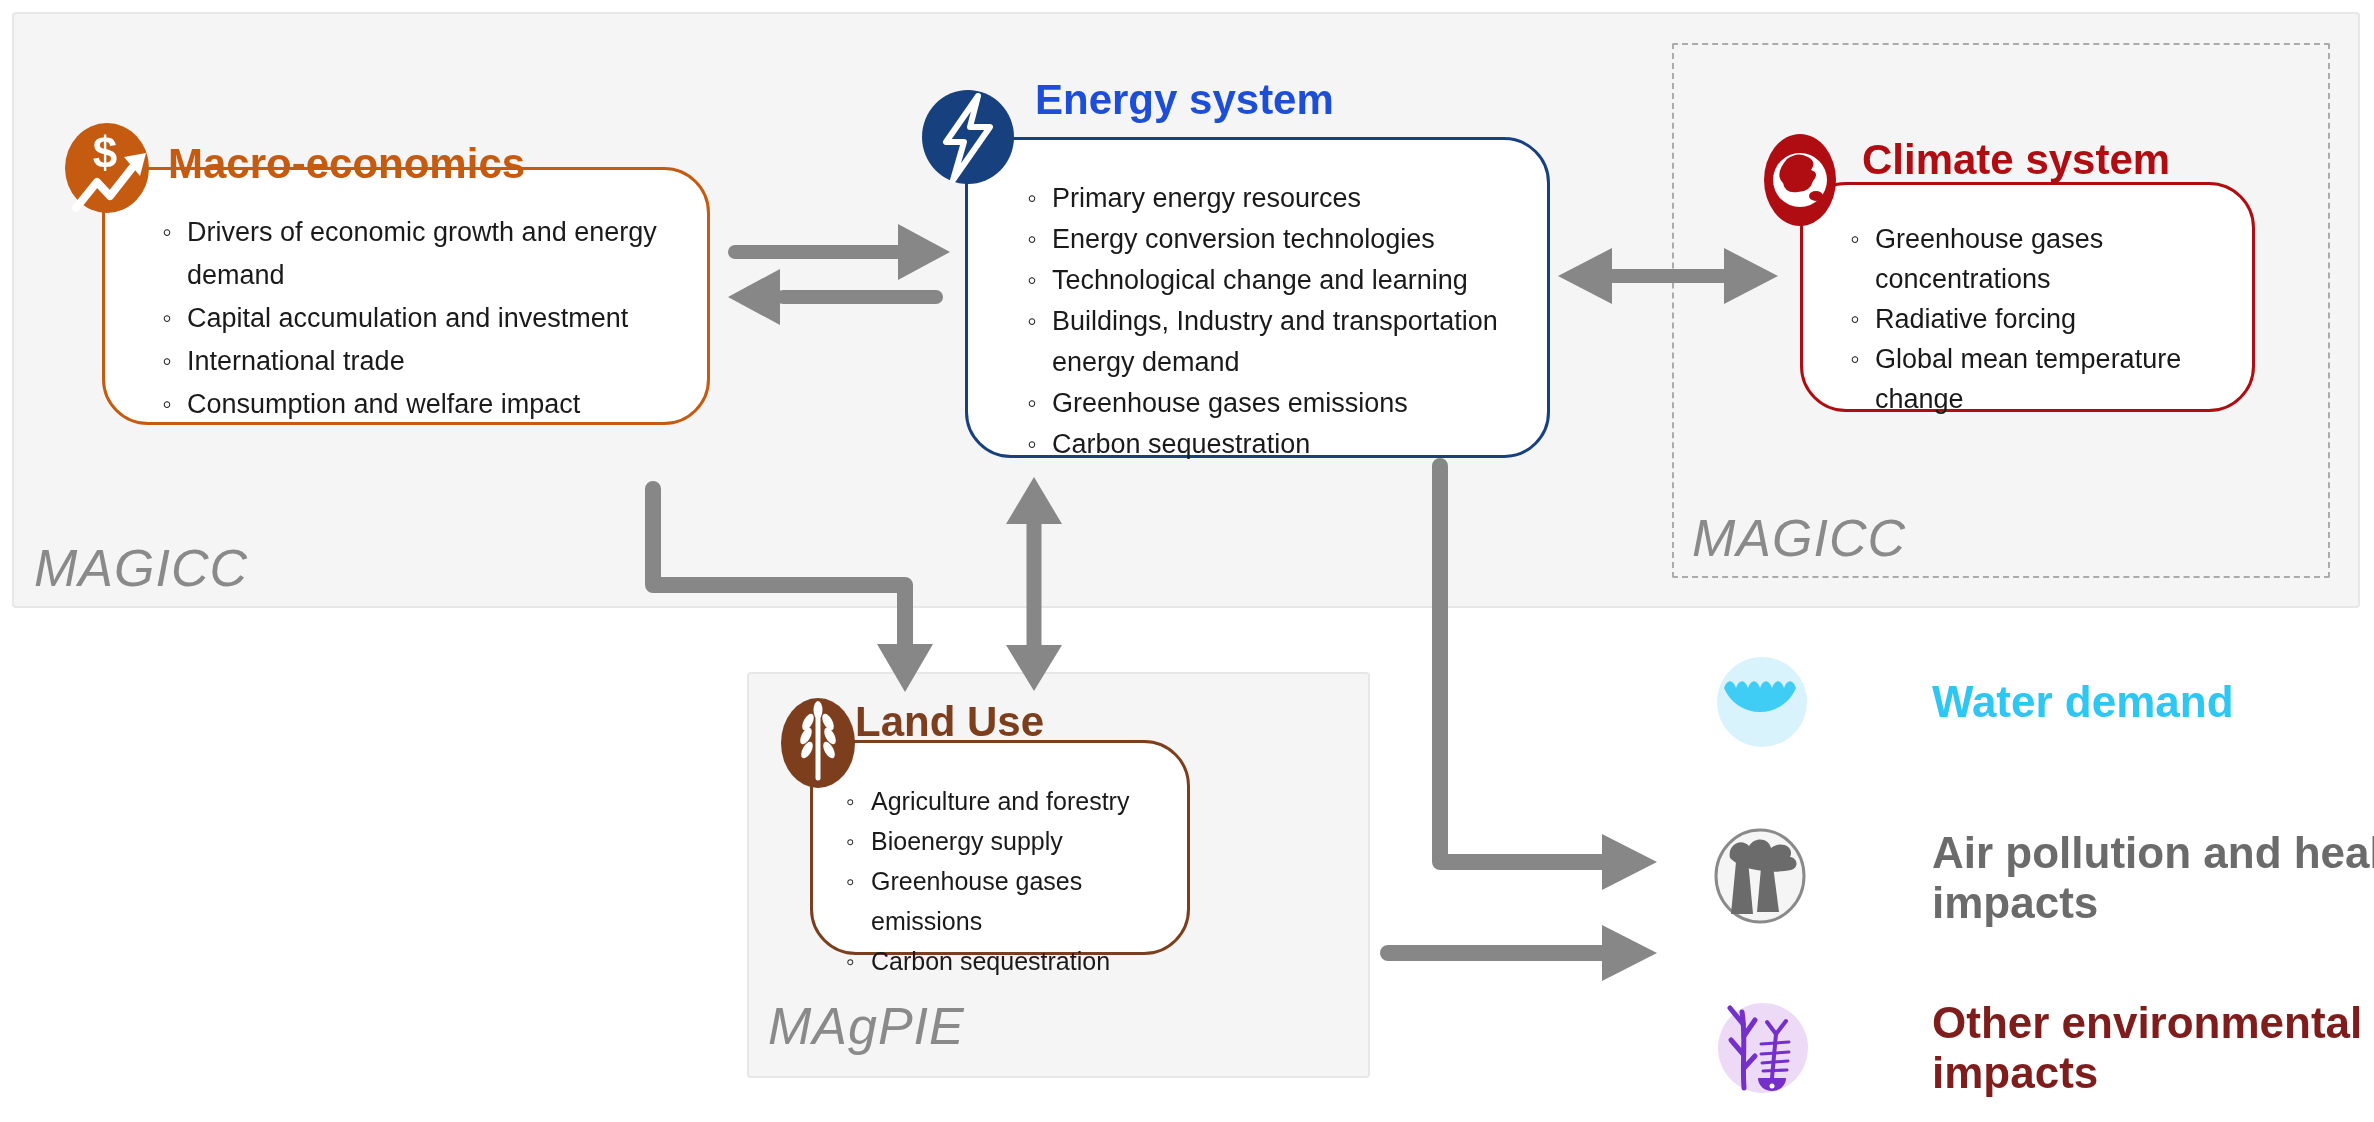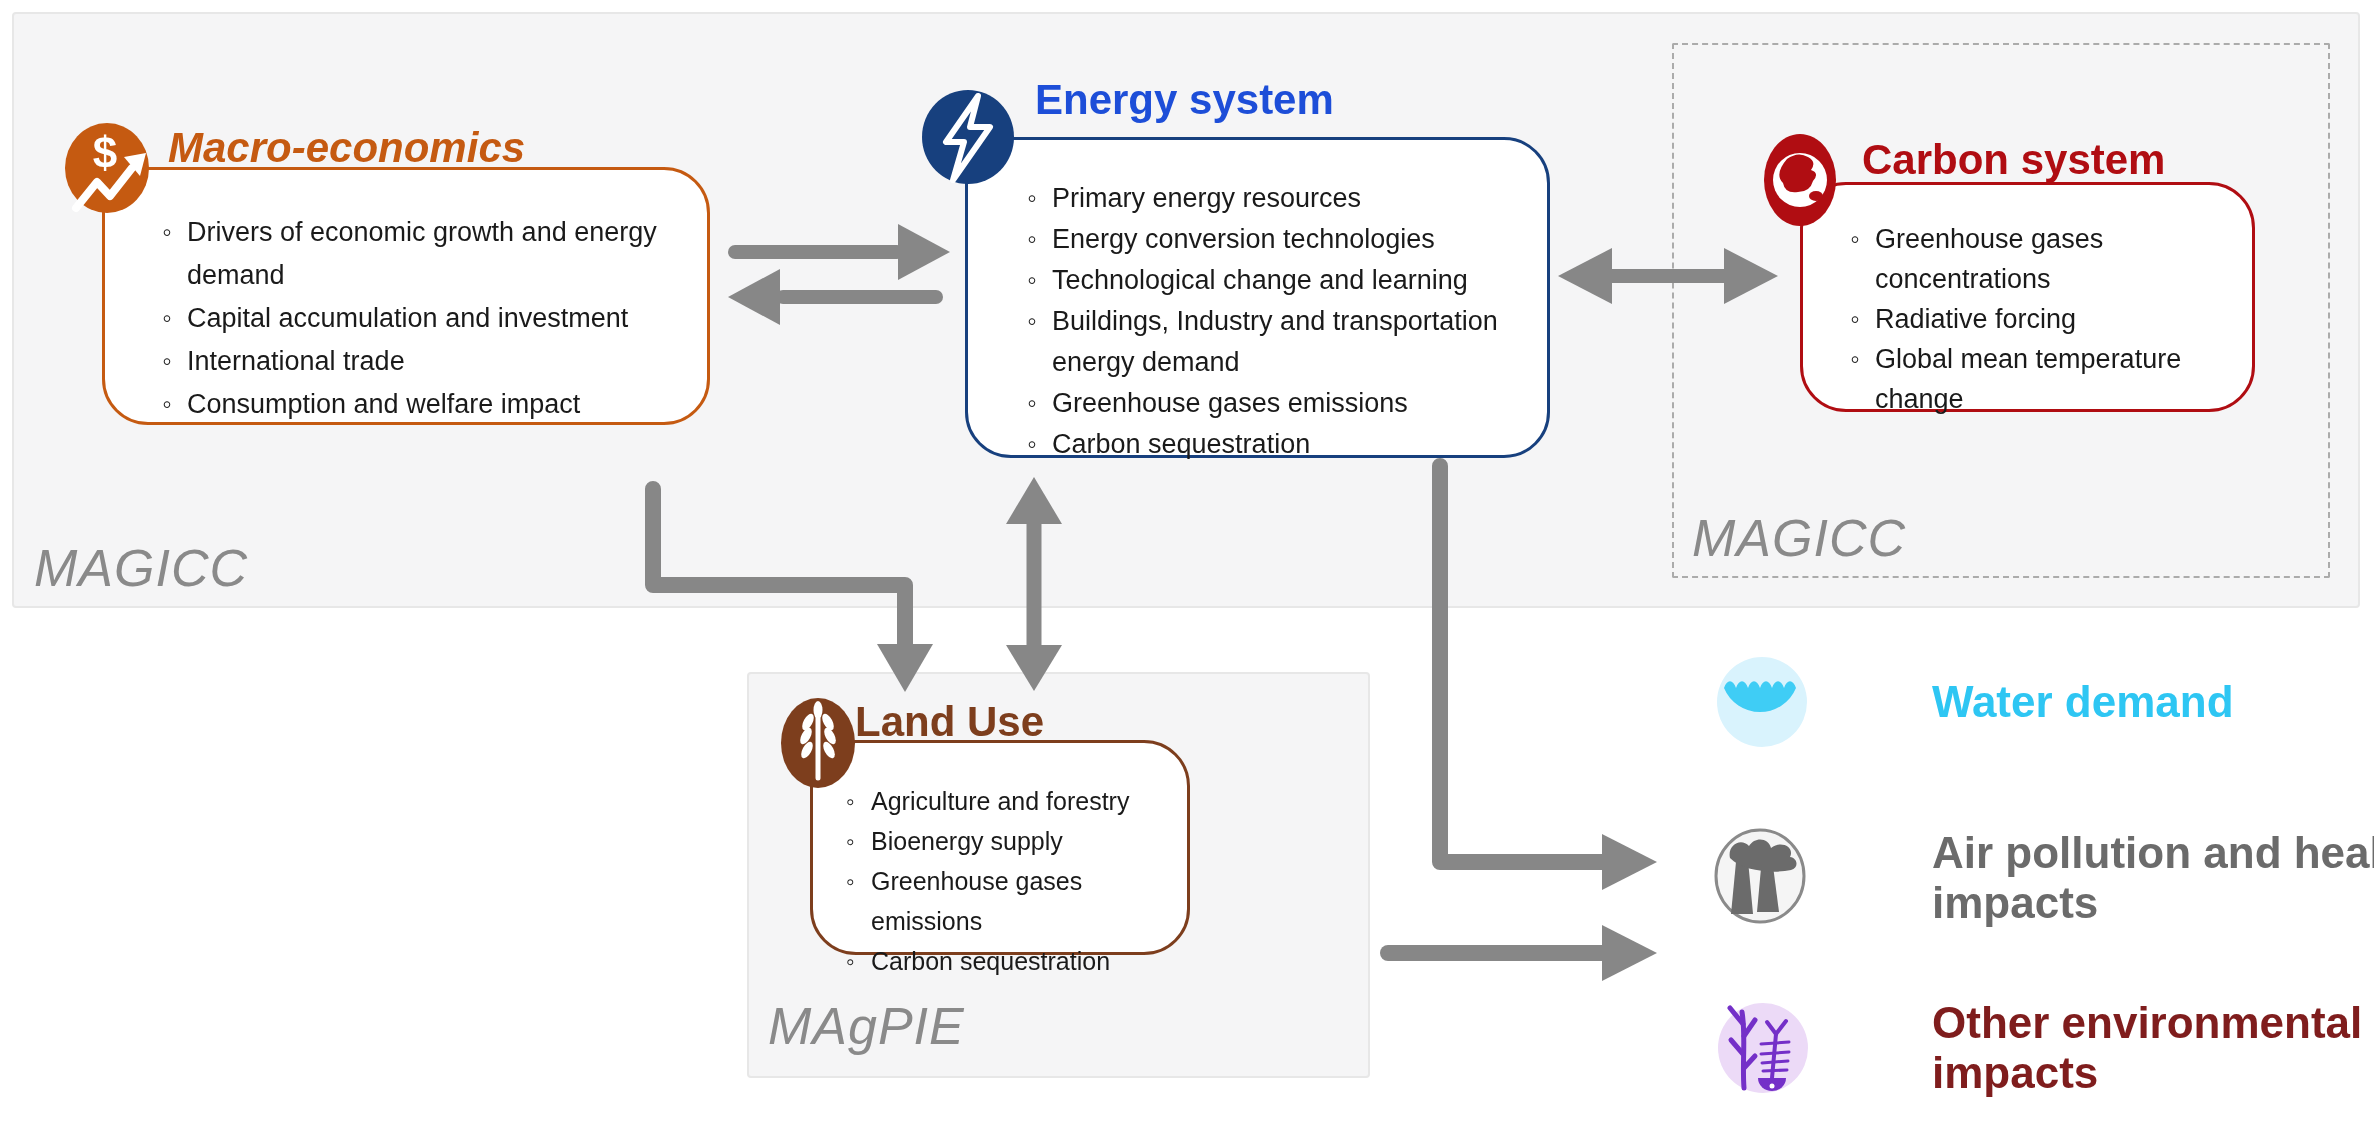--- a/index.html
+++ b/index.html
@@ -9,21 +9,21 @@
   }
   .panel{position:absolute;background:#f5f5f6;border:2px solid #e7e7e7;border-radius:4px;box-sizing:border-box;}
   .panel-magicc{position:absolute;background:transparent;border:2px dashed #ababab;border-radius:2px;box-sizing:border-box;}
   .panel-label{position:absolute;font-style:italic;color:#8a8a8a;font-size:52px;letter-spacing:1px;white-space:nowrap;}
   .mbox{position:absolute;background:#ffffff;border-style:solid;border-width:3px;border-radius:46px;box-sizing:border-box;}
   .box-macro{left:102px;top:167px;width:608px;height:258px;border-color:#c55a11;}
   .box-energy{left:965px;top:137px;width:585px;height:321px;border-color:#17407e;}
   .box-climate{left:1800px;top:182px;width:455px;height:230px;border-color:#b00d12;}
   .box-landuse{left:810px;top:740px;width:380px;height:215px;border-color:#7d3e1d;}
   .box-title{position:absolute;font-weight:bold;font-size:42px;white-space:nowrap;}
-  .t-macro{left:168px;top:124px;color:#c55a11;font-style:italic;}
+  .t-macro{left:168px;top:140px;color:#c55a11;}
   .t-energy{left:1035px;top:76px;color:#1d4ed8;}
   .t-climate{left:1862px;top:136px;color:#b00d12;}
   .t-landuse{left:855px;top:698px;color:#7d3e1d;}
   ul.bullets{list-style:none;margin:0;color:#1a1a1a;}
   ul.bullets li{position:relative;padding-left:26px;}
   ul.bullets .marker{position:absolute;left:1px;}
   .ul-macro{padding:41px 10px 0 56px;font-size:27px;line-height:43px;}
   .ul-energy{padding:38px 14px 0 58px;font-size:27px;line-height:41px;}
   .ul-climate{padding:34px 26px 0 46px;font-size:27px;line-height:40px;}
   .ul-landuse{padding:38px 2px 0 32px;font-size:25px;line-height:40px;}
@@ -69,21 +69,21 @@
   </div>
   <div class="box-title t-energy">Energy system</div>
 
   <div class="mbox box-climate">
     <ul class="bullets ul-climate">
         <li><span class="marker">◦</span>Greenhouse gases concentrations</li>
         <li><span class="marker">◦</span>Radiative forcing</li>
         <li><span class="marker">◦</span>Global mean temperature change</li>
       </ul>
   </div>
-  <div class="box-title t-climate">Carbon system</div>
+  <div class="box-title t-climate">Climate system</div>
 
   <div class="mbox box-landuse">
     <ul class="bullets ul-landuse">
         <li><span class="marker">◦</span>Agriculture and forestry</li>
         <li><span class="marker">◦</span>Bioenergy supply</li>
         <li><span class="marker">◦</span>Greenhouse gases emissions</li>
         <li><span class="marker">◦</span>Carbon sequestration</li>
       </ul>
   </div>
   <div class="box-title t-landuse">Land Use</div>

